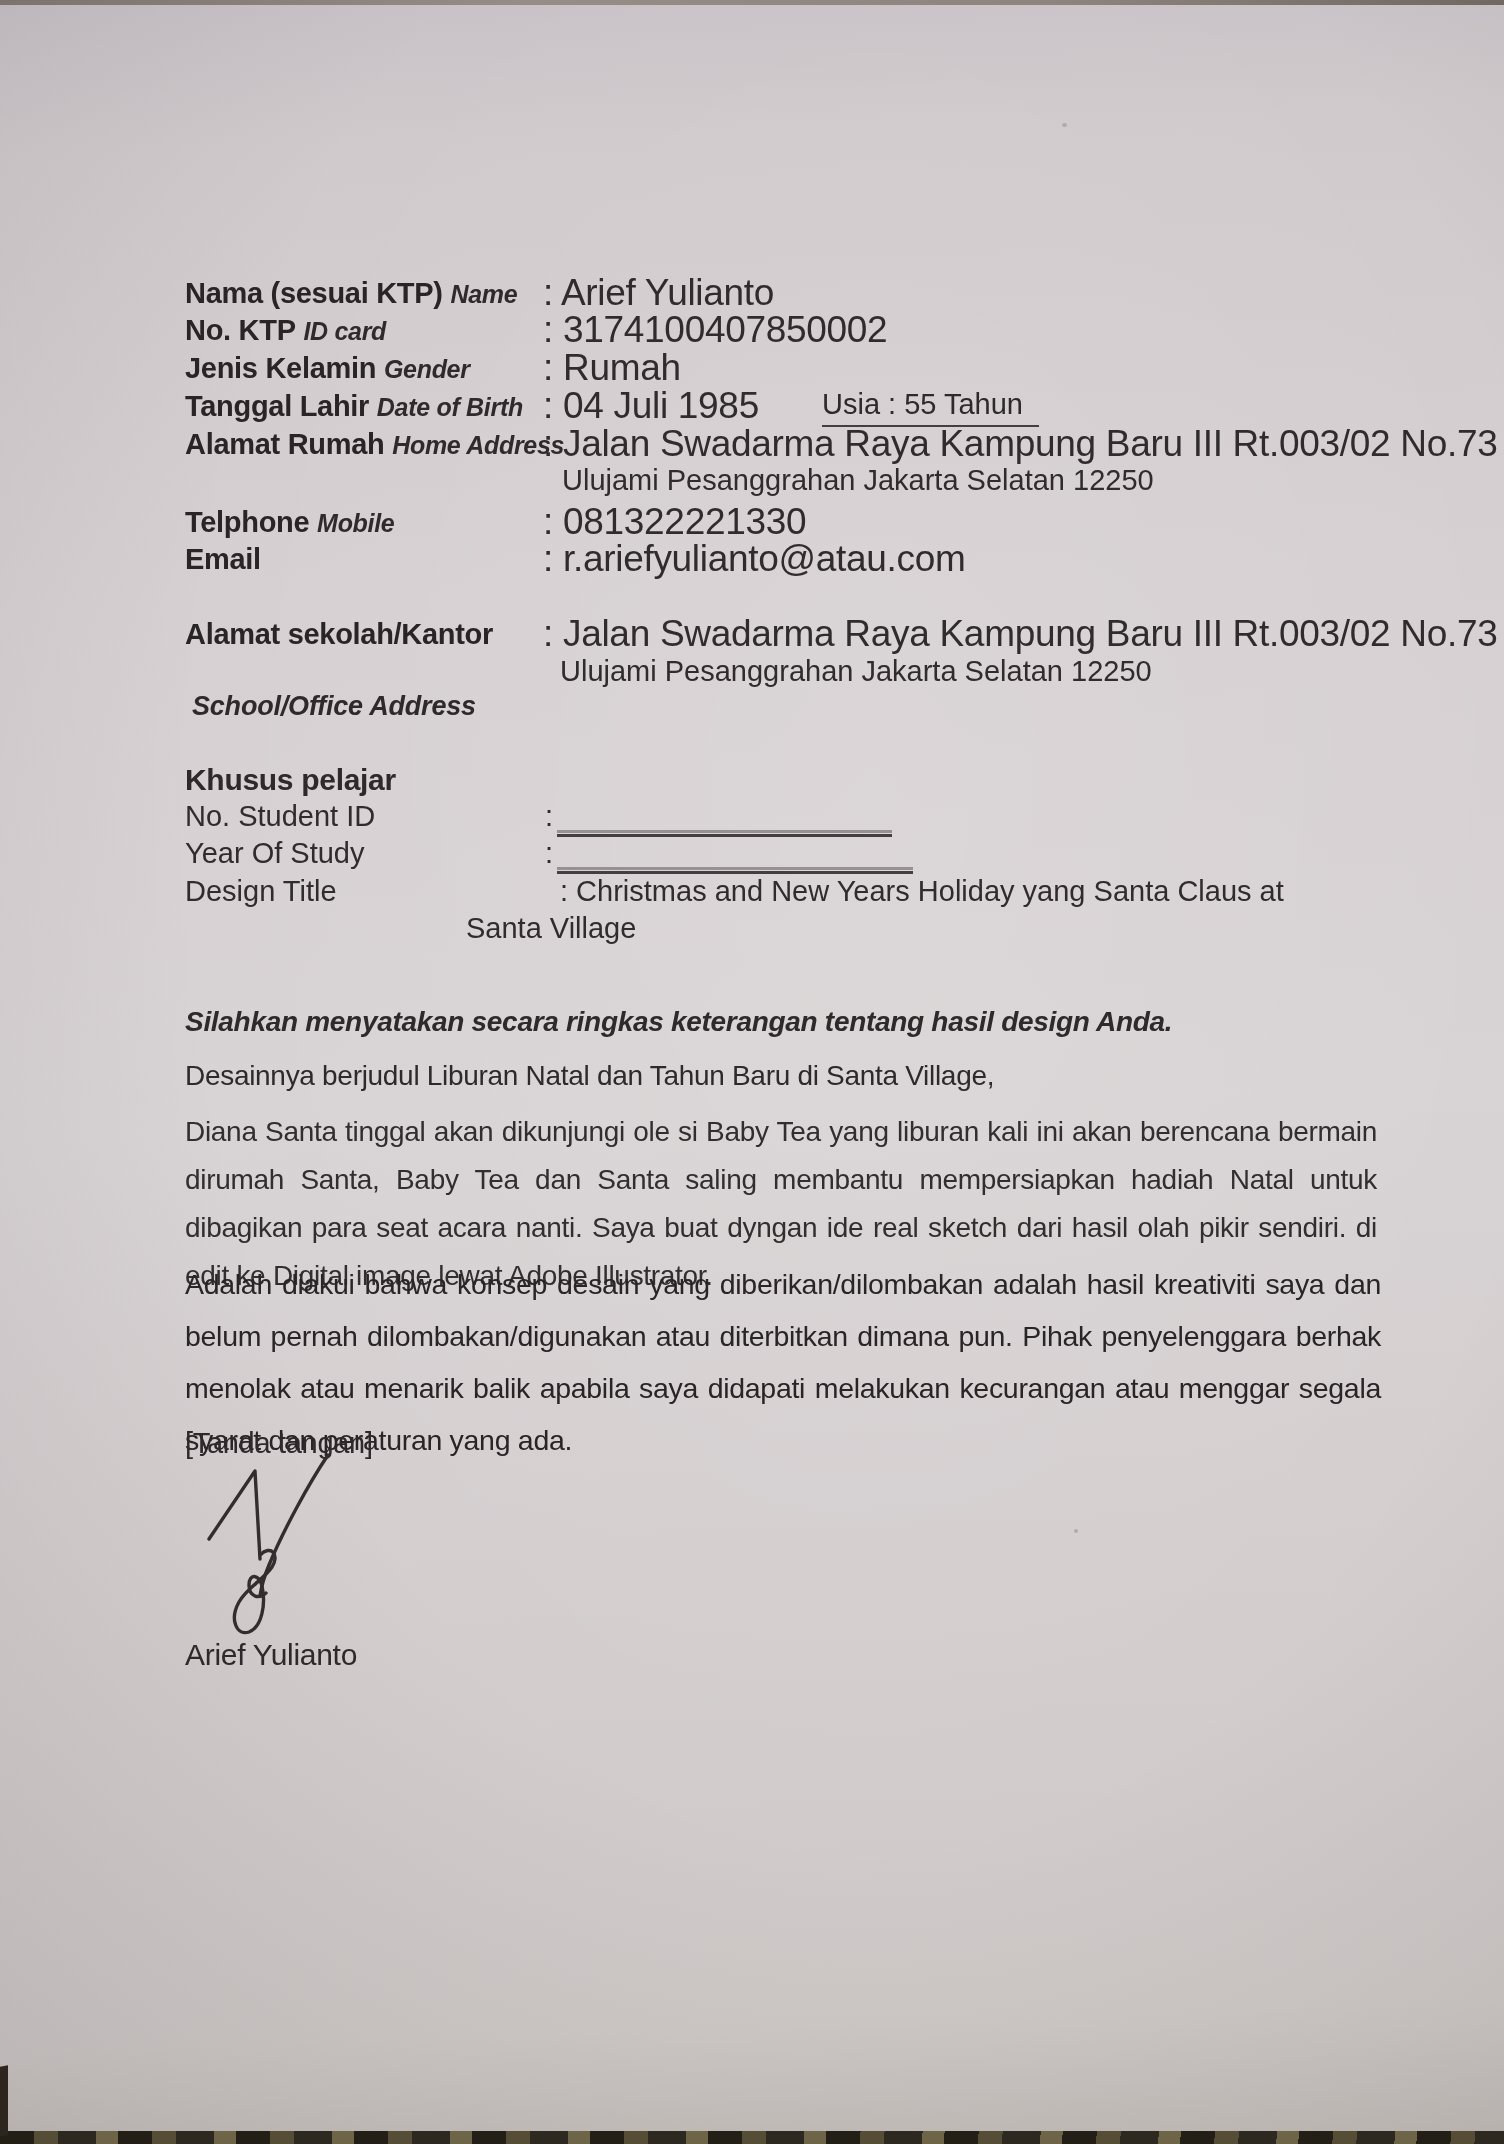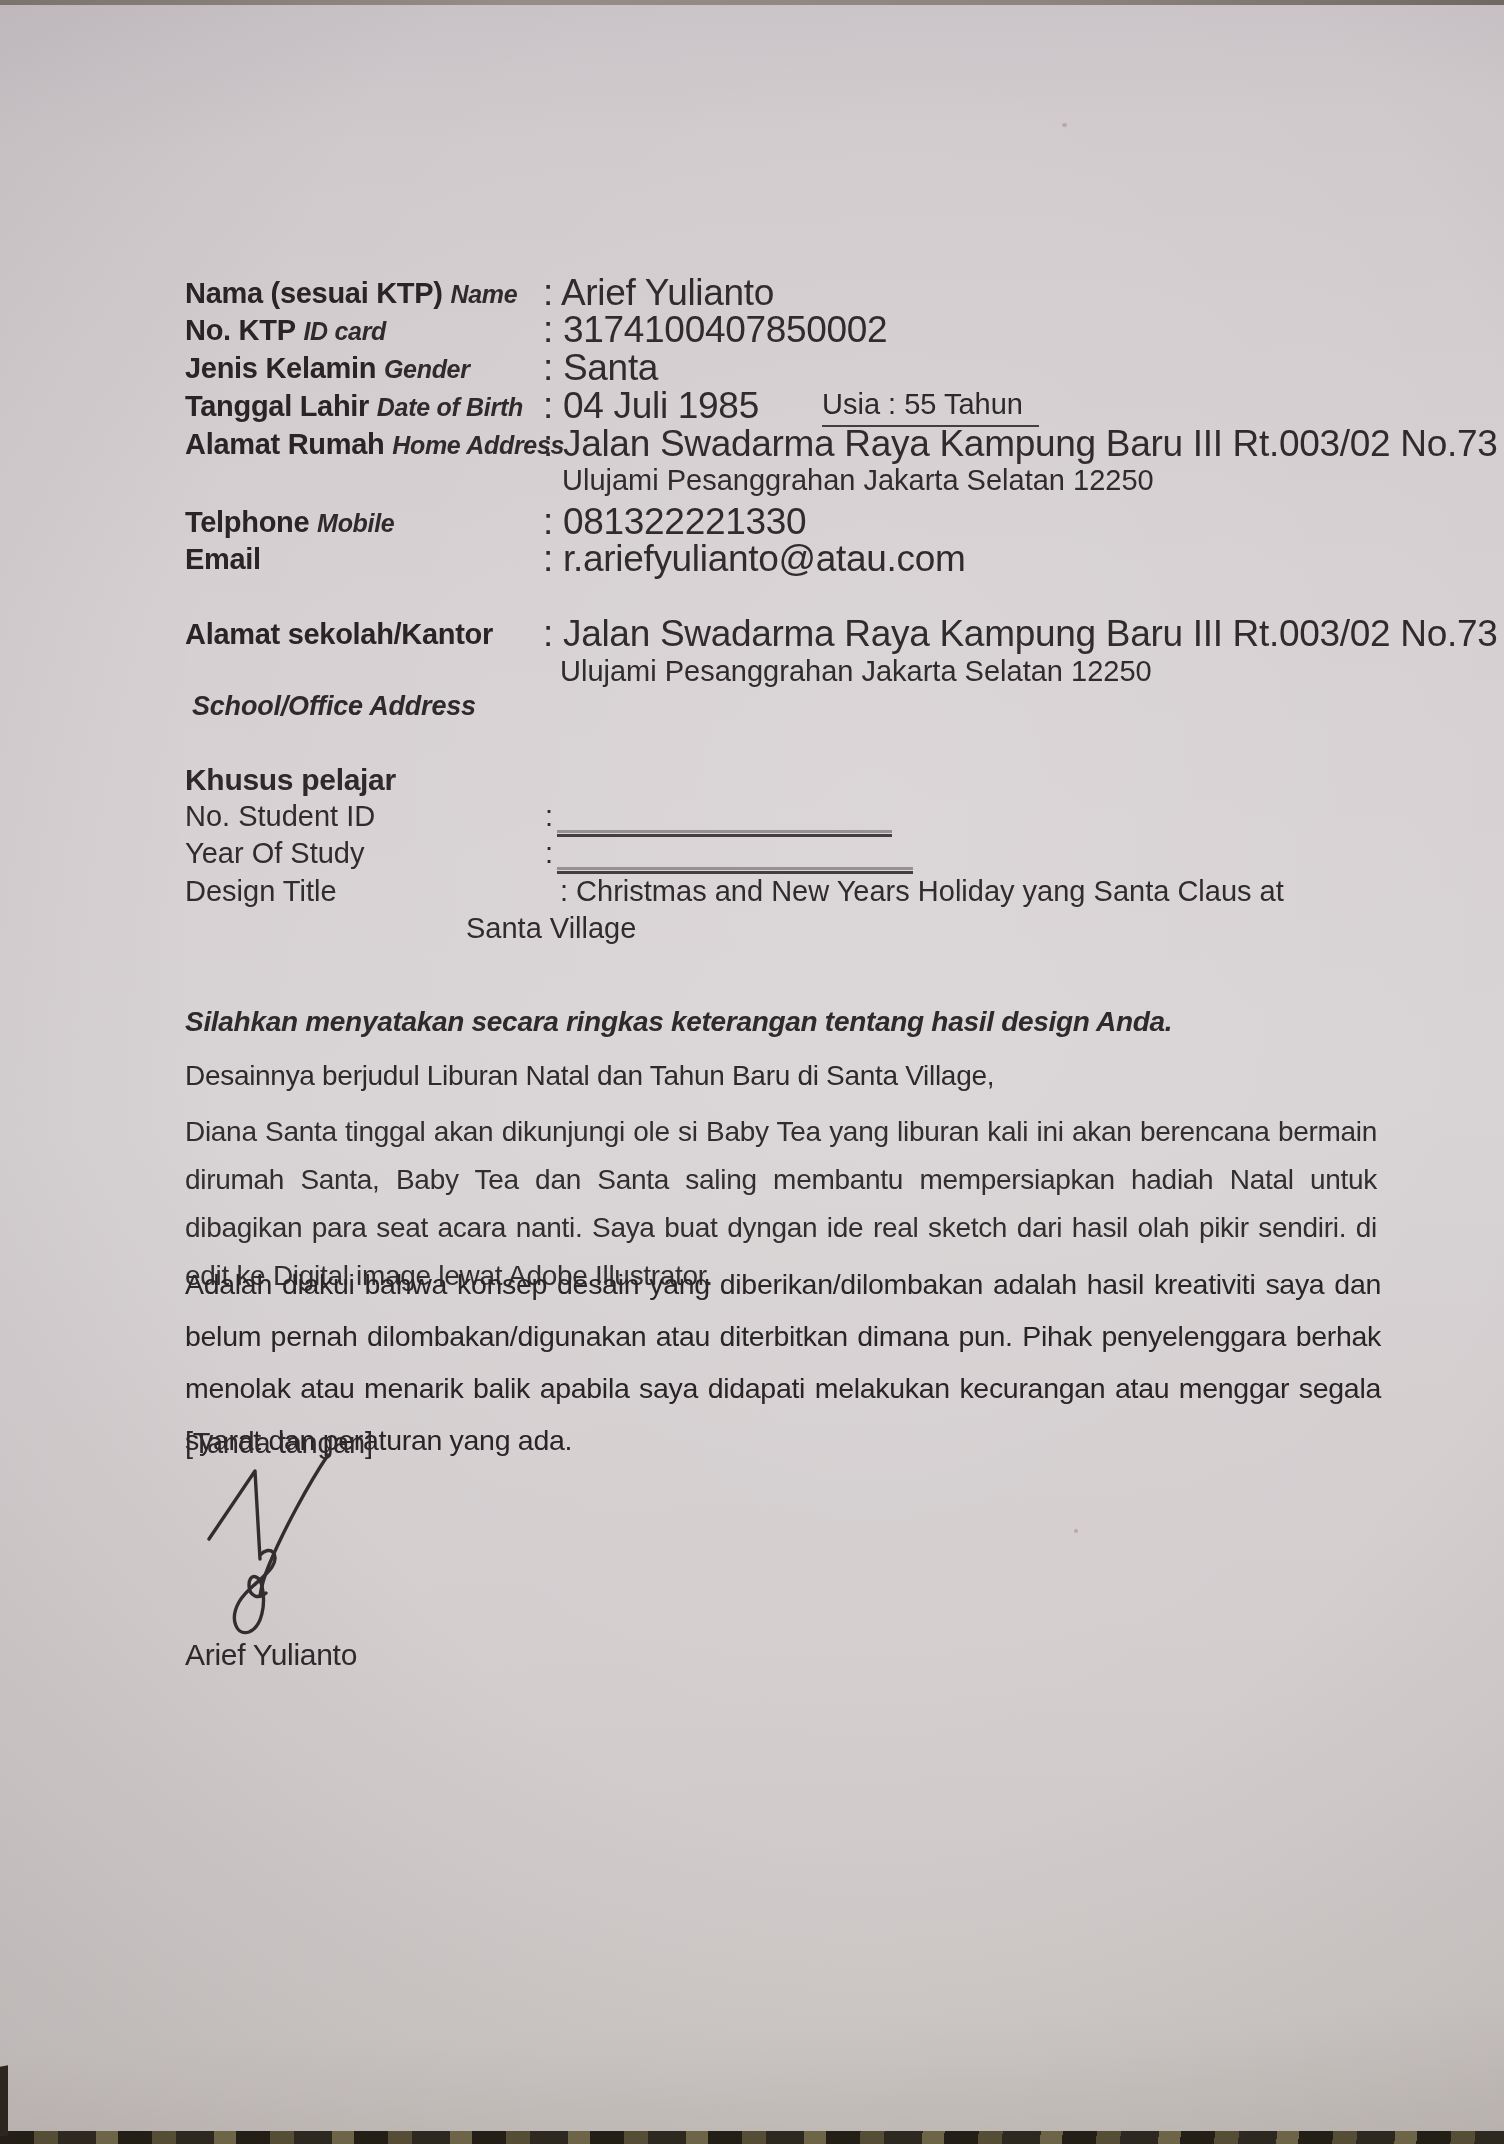--- a/index.html
+++ b/index.html
@@ -61,21 +61,21 @@
 
   <div class="row" style="top:309px">
     <span class="lbl">No. KTP</span>
     <span class="sub">ID card</span>
     <span class="val">: 3174100407850002</span>
   </div>
 
   <div class="row" style="top:347px">
     <span class="lbl">Jenis Kelamin</span>
     <span class="sub">Gender</span>
-    <span class="val">: Santa</span>
+    <span class="val">: Rumah</span>
   </div>
 
   <div class="row" style="top:385px">
     <span class="lbl">Tanggal Lahir</span>
     <span class="sub">Date of Birth</span>
     <span class="val">: 04 Juli 1985</span>
   </div>
   <div class="abs age" style="left:822px;top:383px;font-size:29px">Usia : 55 Tahun</div>
 
   <div class="row" style="top:423px">

